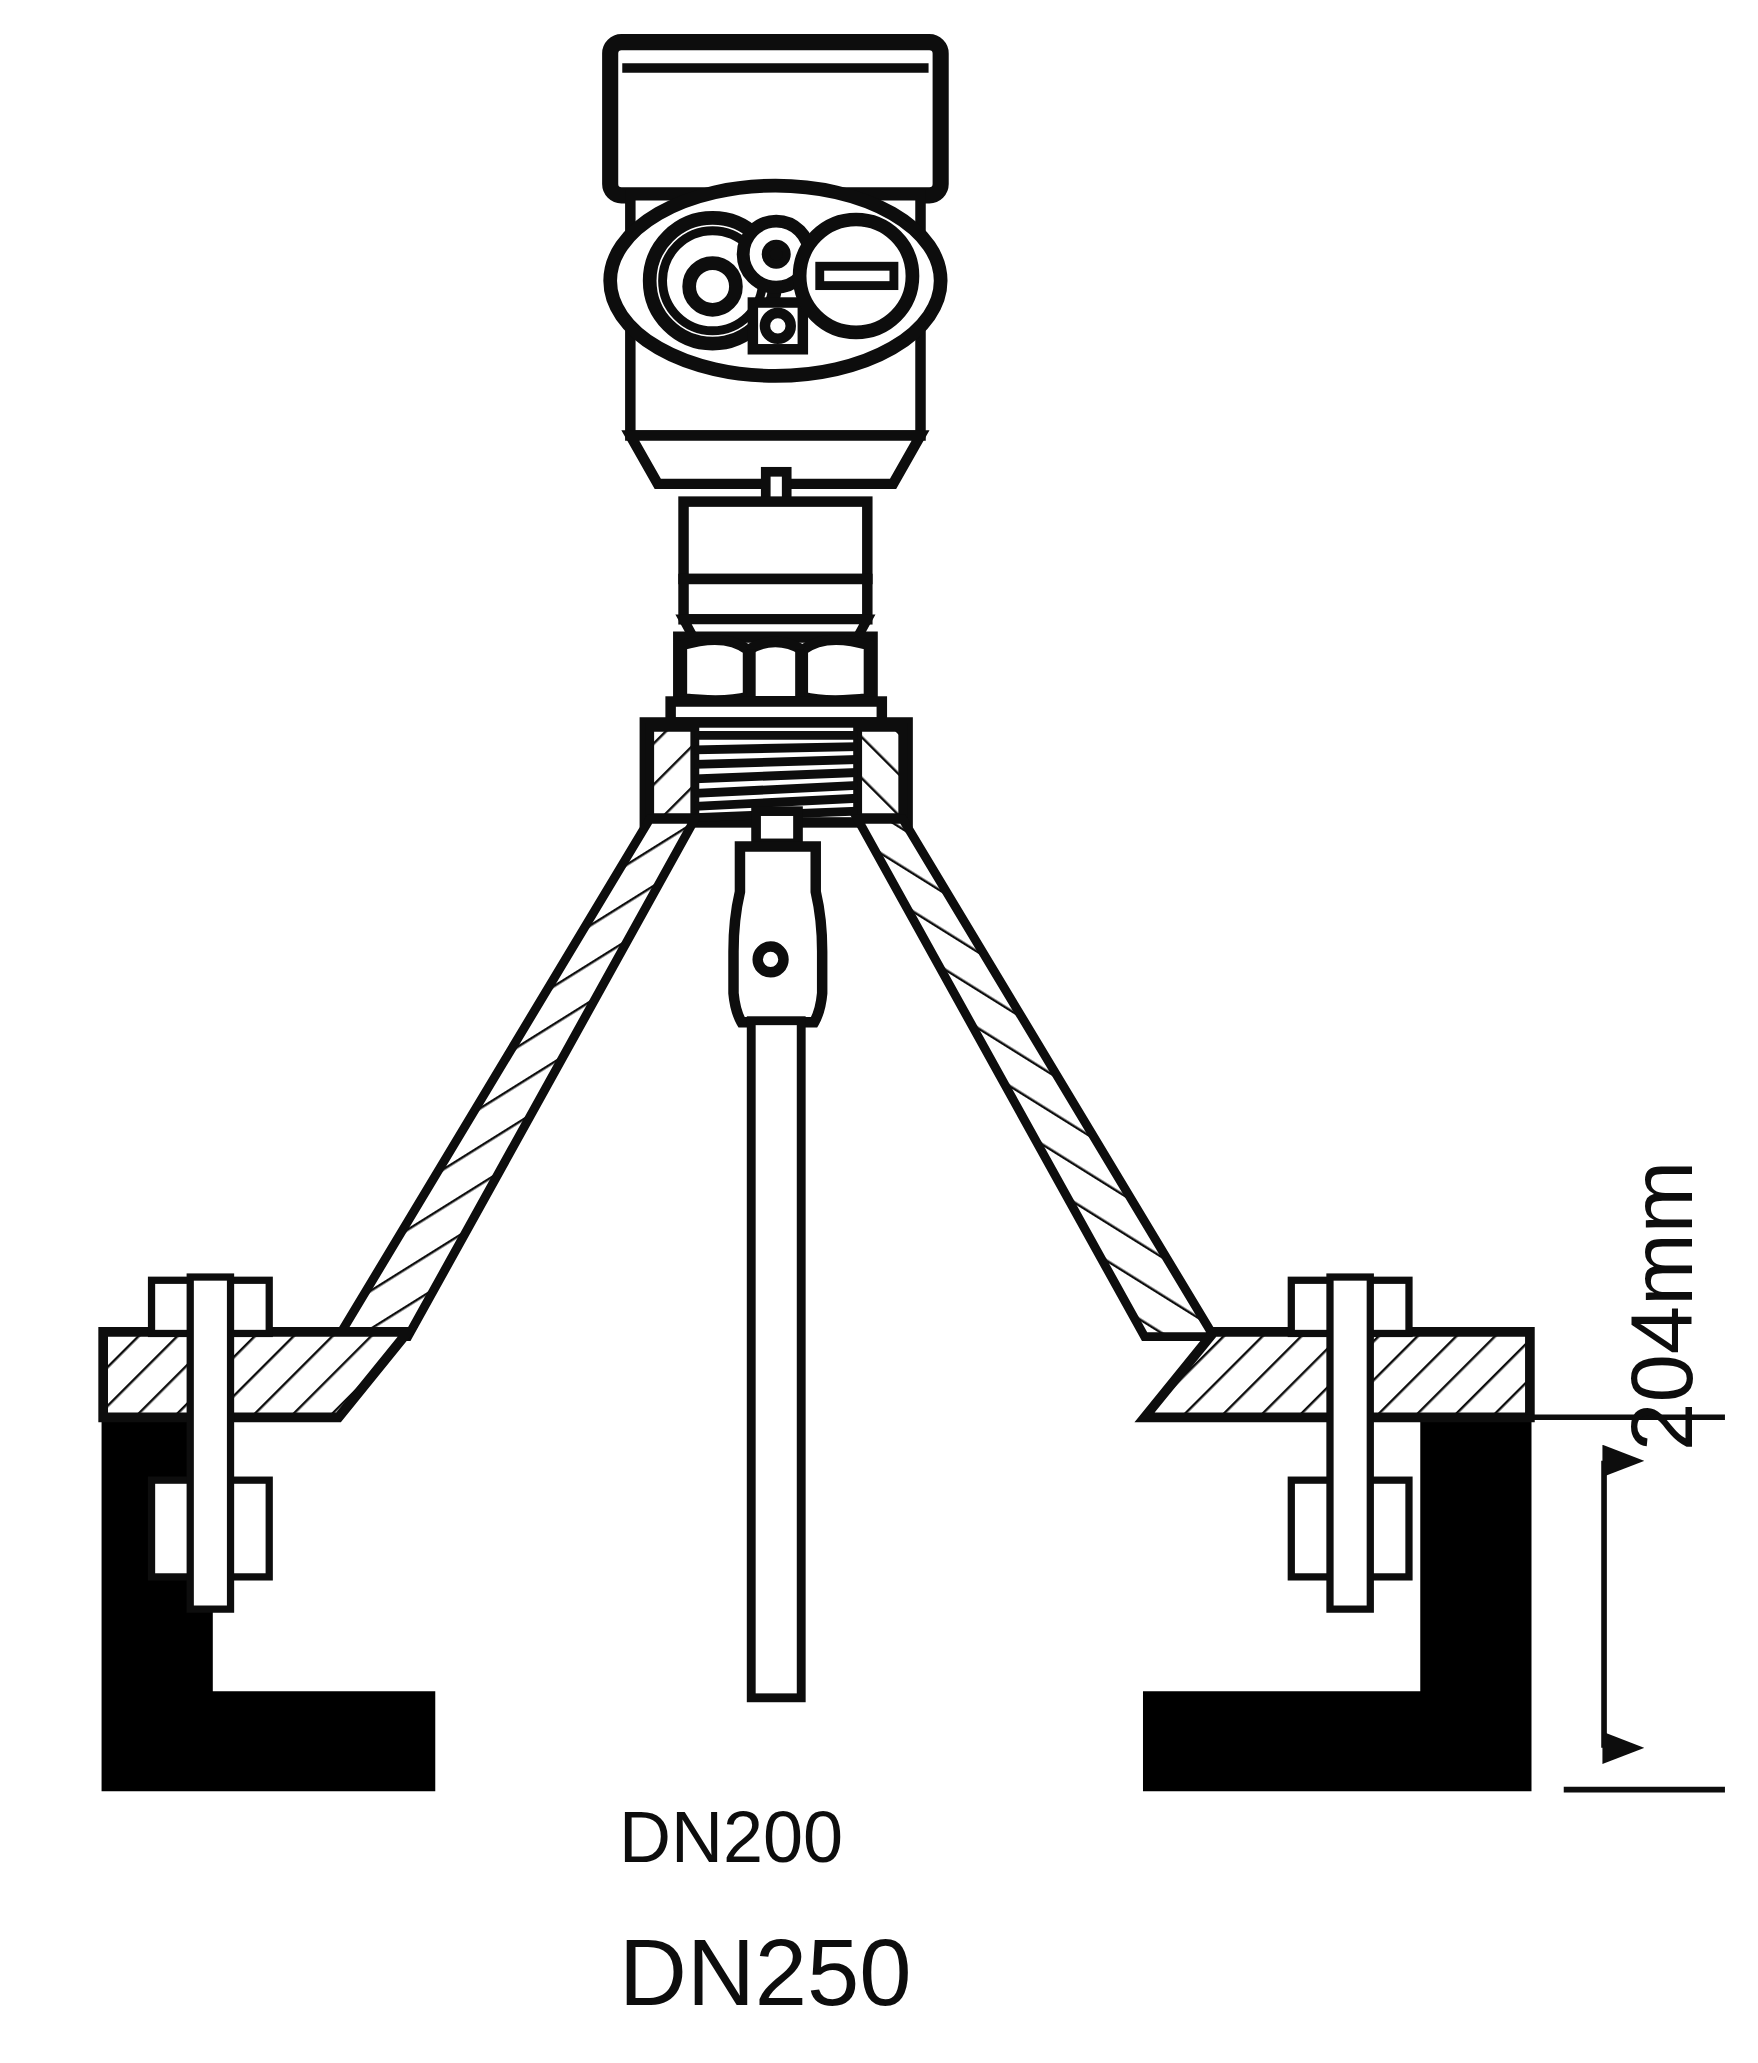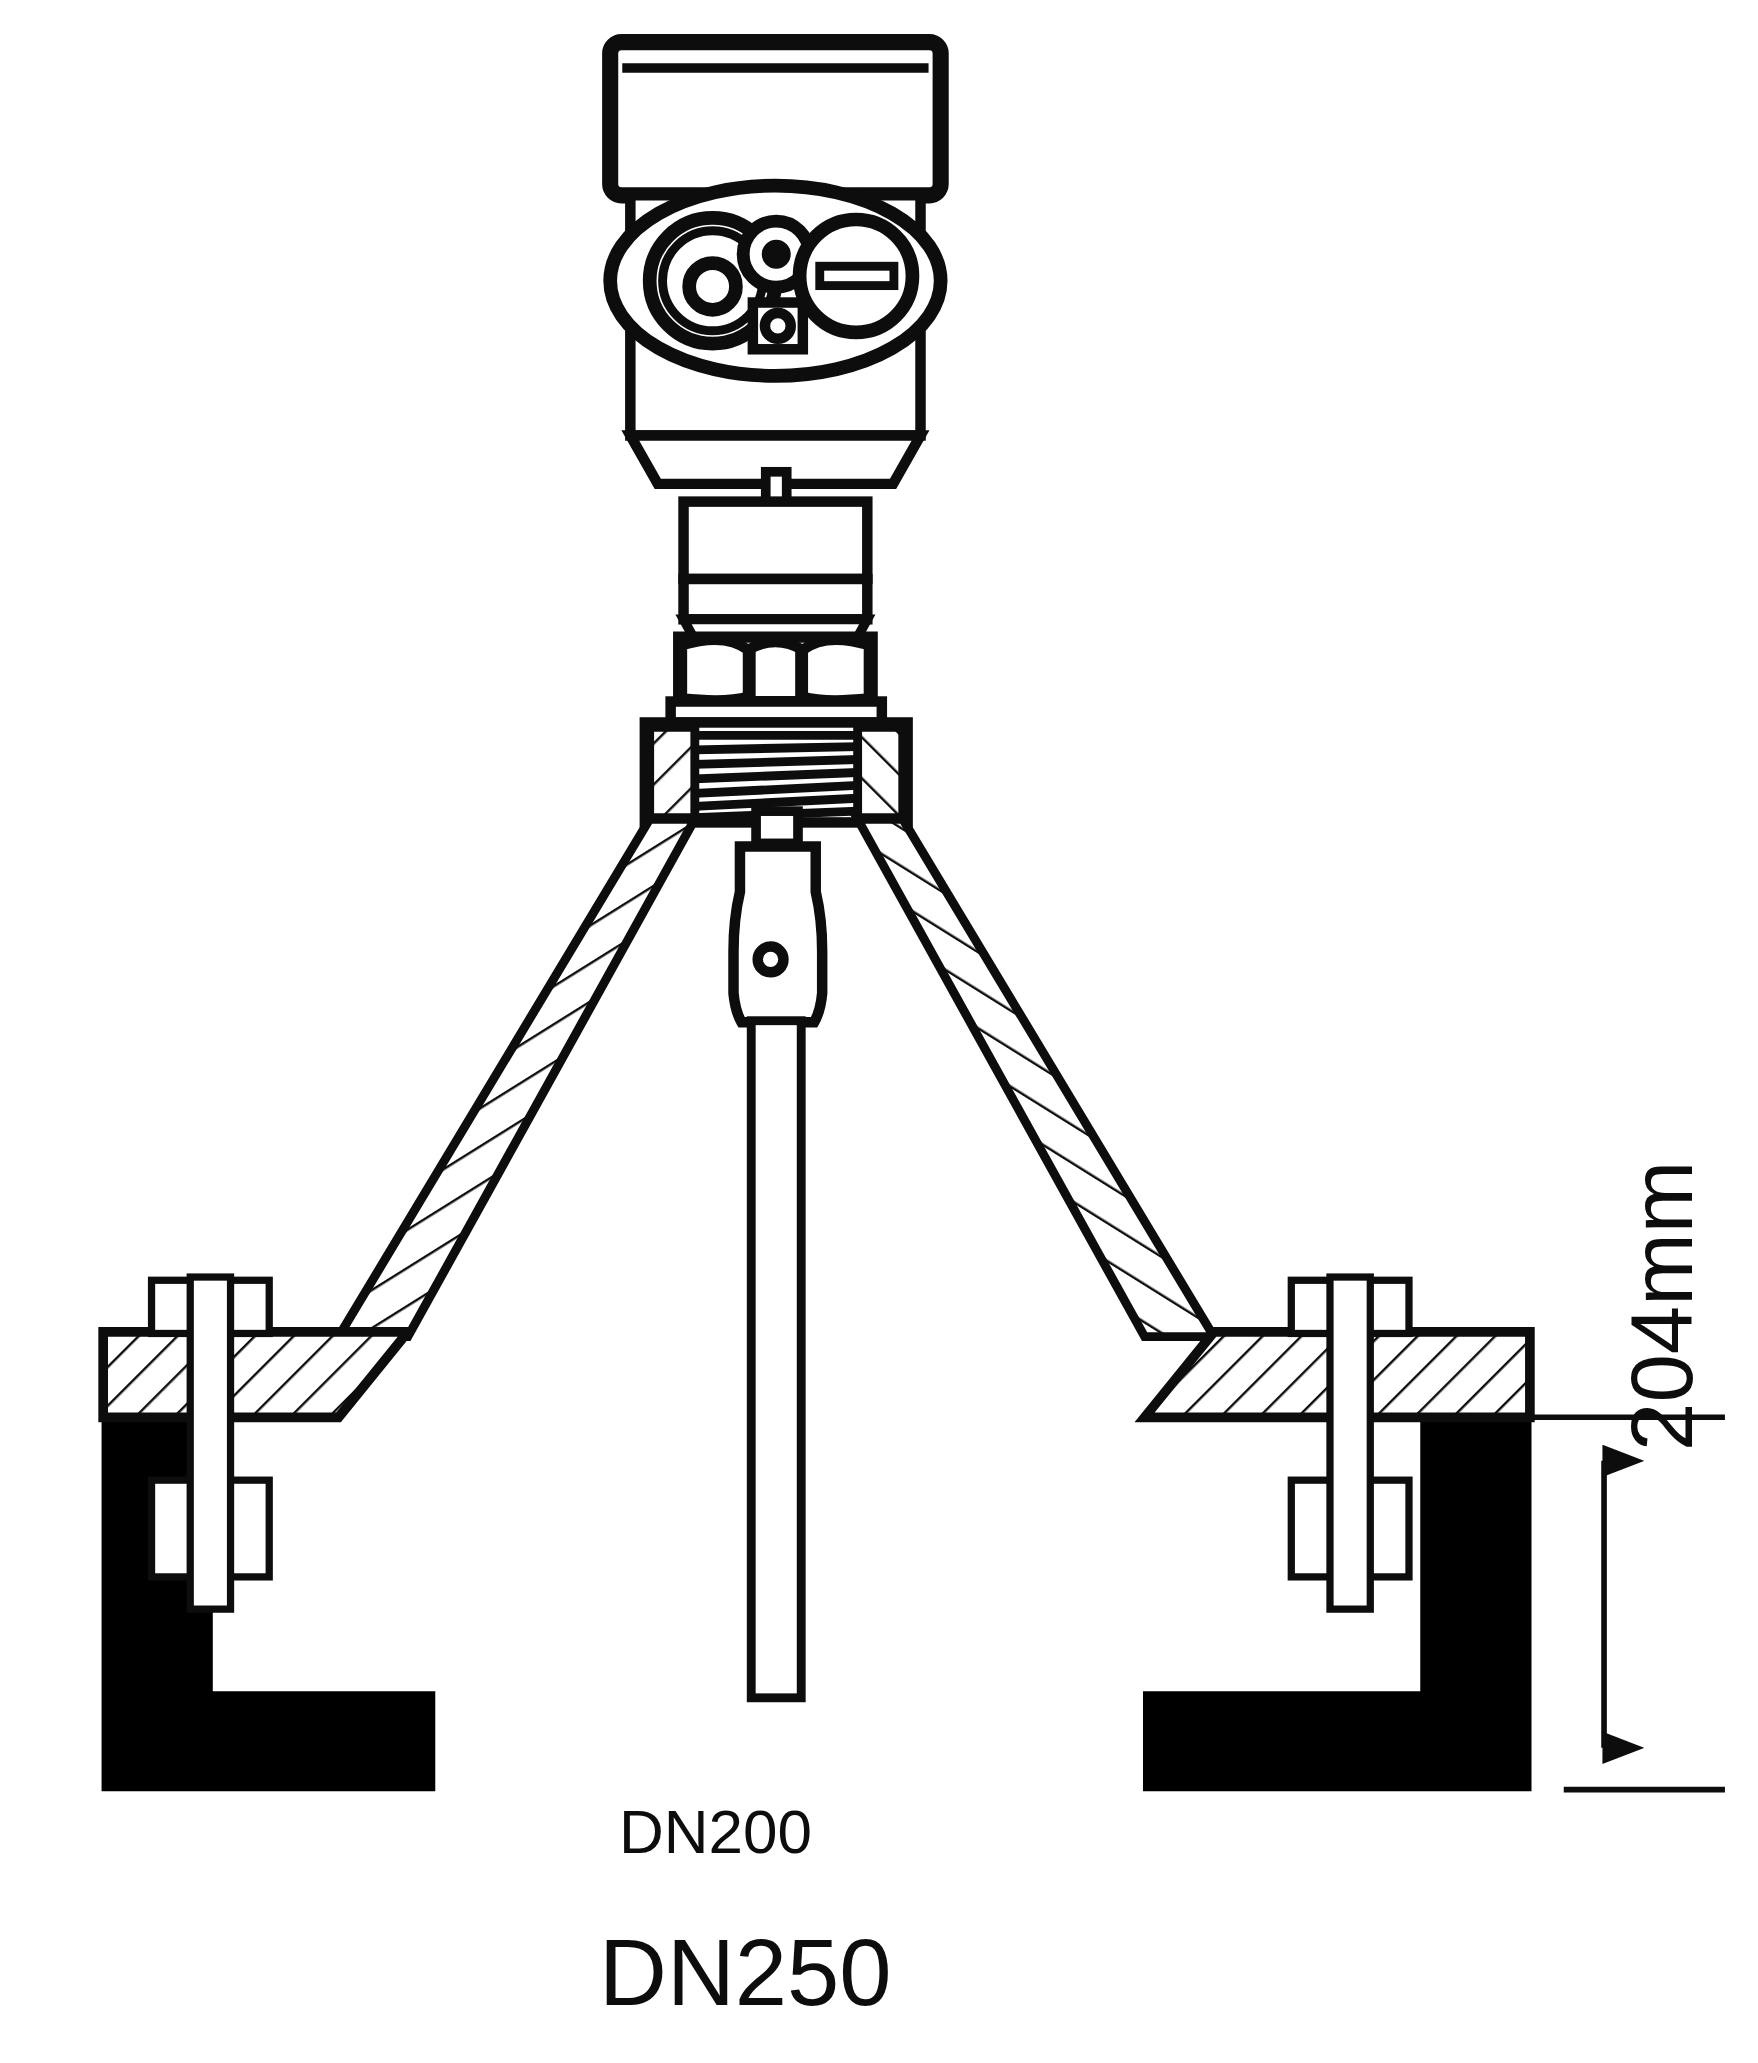--- a/index.html
+++ b/index.html
@@ -2,22 +2,22 @@
 <html style="font-size:13px"><head>
 <meta charset="utf-8">
 <style>
   html,body{margin:0;padding:0;background:#ffffff;}
   body{width:1758px;height:2064px;overflow:hidden;
        font-family:"Liberation Sans", sans-serif;}
   #stage{position:relative;width:1758px;height:2064px;background:#ffffff;}
   svg#dwg{position:absolute;left:0;top:0;width:1758px;height:2064px;display:block;}
   .lbl{position:absolute;color:#0d0d0d;font-family:"Liberation Sans", sans-serif;
        font-weight:400;letter-spacing:0px;white-space:nowrap;}
-  #dn200{left:619px;top:1796px;font-size:62px;}
-  #dn250{left:599px;top:1919px;font-size:94px;}
+  #dn200{left:619px;top:1796px;font-size:72px;}
+  #dn250{left:619px;top:1919px;font-size:94px;}
   #dimtxt{left:1612px;top:1451px;font-size:87px;
           transform:rotate(-90deg);transform-origin:left top;}
 </style>
 </head>
 <body>
 
 <div id="stage">
 
 <svg id="dwg" viewBox="0 0 2181 2560">
   <defs>

